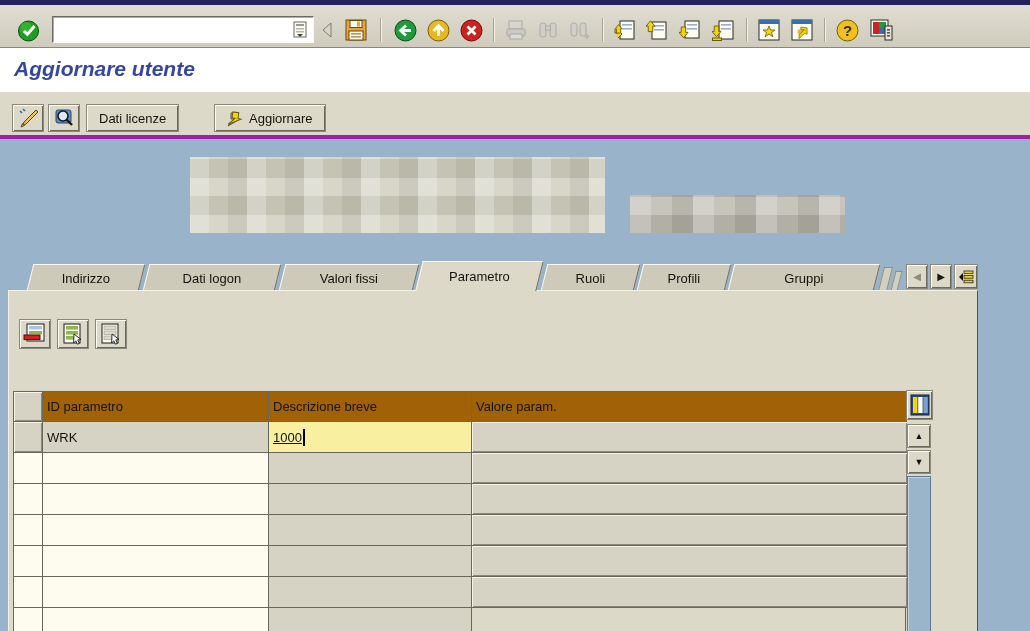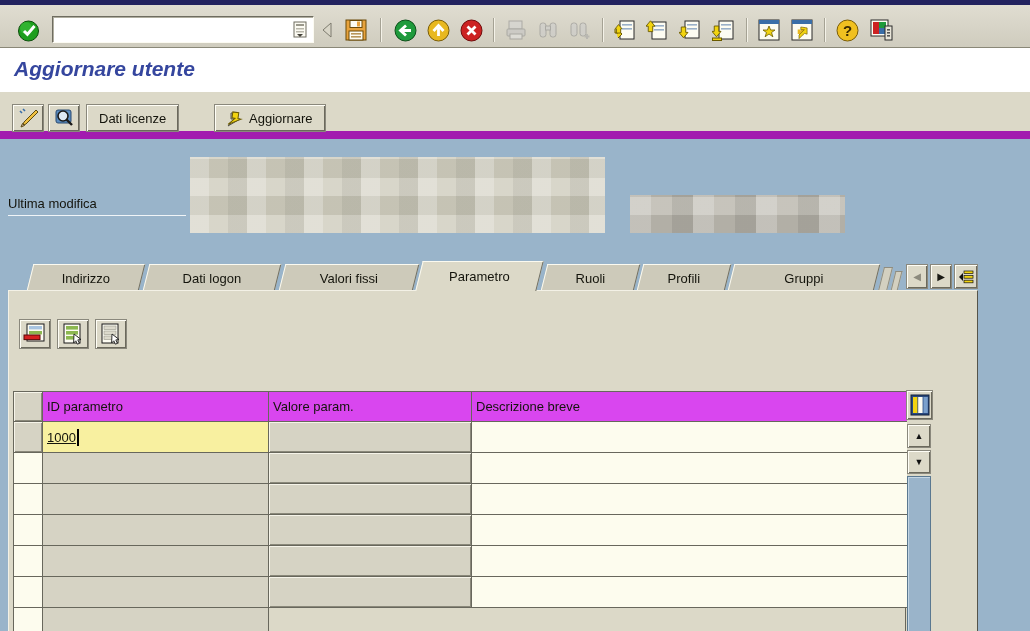--- a/index.html
+++ b/index.html
@@ -18,21 +18,21 @@
     border:1px solid; border-color:#6e6c60 #fcfbf2 #fcfbf2 #6e6c60; box-shadow:inset 1px 1px 0 #b0aea0;
     font-family:"Liberation Sans",sans-serif; font-size:13px; padding:0 22px 0 6px; }
   .cmd-icon { position:absolute; left:293px; top:16px; }
   .disabled-ico { opacity:.55; filter:grayscale(1); }
 
   
   .title-row { position:absolute; left:0; top:48px; width:1030px; height:60px; background:#ffffff; border-bottom:1px solid #cbc9bb; }
   .page-title { position:absolute; left:14px; top:9px; font-size:21px; font-weight:bold; font-style:italic; color:#35469e; }
 
   
-  .app-toolbar { position:absolute; left:0; top:92px; width:1030px; height:47px; background:#dcd9c8; border-bottom:8px solid #a21caf; }
+  .app-toolbar { position:absolute; left:0; top:92px; width:1030px; height:47px; background:#dcd9c8; border-bottom:4px solid #a21caf; }
   .app-btn { position:absolute; top:12px; height:28px; display:inline-flex; align-items:center; justify-content:center; gap:6px;
     background:#dcd9c8; border:1px solid #8a887c; box-shadow:inset 1px 1px 0 #fffef6, inset -1px -1px 0 #6b695c;
     font-family:"Liberation Sans",sans-serif; font-size:13px; color:#14140c; padding:0 12px; }
   .app-btn.icon-only { width:32px; padding:0; }
 
   
   .main { position:absolute; left:0; top:142px; width:1030px; height:489px; background:#99b4ca; }
 
   .field-label { position:absolute; left:8px; width:178px; border-bottom:1px solid rgba(255,255,255,.85); padding-bottom:4px; }
   .redact { position:absolute; image-rendering:pixelated; }
@@ -59,21 +59,21 @@
     border-top:1px solid #f3f1e6; border-left:1px solid #f3f1e6; border-right:1px solid #55544a; z-index:3; }
   .mini-btn { position:absolute; top:28px; width:32px; height:30px; background:#dcd9c8; border:1px solid #8a887c;
     box-shadow:inset 1px 1px 0 #fffef6, inset -1px -1px 0 #6b695c; display:flex; align-items:center; justify-content:center; }
 
   
   .ptable { position:absolute; left:4px; top:100px; width:893px; border:1px solid #68675c; border-bottom:none;
     display:grid; grid-template-columns:29px 226px 203px 435px; }
   .cell { height:31px; border-right:1px solid #68675c; border-bottom:1px solid #68675c; display:flex; align-items:center;
     padding:0 4px; font-size:13px; overflow:hidden; white-space:nowrap; }
   .cell:nth-child(4n) { border-right:none; }
-  .hcell { background:#d946ef; height:30px; }
+  .hcell { background:#a16207; height:30px; }
   .selcell { background:#d6d3c4; box-shadow:inset 1px 1px 0 #f6f4e9, inset -1px -1px 0 #8a887a; }
   .graycell { background:#d6d3c4; }
   .whitecell { background:#fdfcee; }
   .focuscell { background:#f8f0a0;text-decoration:underline; }
   .caret { display:inline-block; width:2px; height:17px; background:#000; margin-left:1px; }
 
   
   .cfg-btn { position:absolute; left:897px; top:99px; width:27px; height:30px; background:#dcd9c8; border:1px solid #8a887c;
     box-shadow:inset 1px 1px 0 #fffef6, inset -1px -1px 0 #6b695c; display:flex; align-items:center; justify-content:center; }
   .sb-btn { position:absolute; left:898px; width:24px; height:24px; background:#dcd9c8; border:1px solid #8a887c;
@@ -315,21 +315,20 @@
           <path d="M2 16l6-7H5V3h6v6h3z" fill="#b8b5a8" stroke="#55544a" transform="translate(-1 1)"></path>
           <path d="M4 16l6-7H7V3h6v6h3z" fill="#f2d410" stroke="#6a5a00" transform="translate(-2 0) rotate(8 8 9)"></path>
         </svg>
     </span>
     <span>Aggiornare</span>
   </button>
 </div>
 
 <div class="main">
 
-  <div class="field-label" style="top:54px">Ultima modifica</div>
 
   <div class="redact mosaic1" style="left:190px; top:15px; width:415px; height:76px;"></div>
   <div class="redact mosaic2" style="left:630px; top:53px; width:215px; height:38px;"></div>
 
   <div class="tab" style="left:30px; width:112px;">
       <span>Indirizzo</span>
     </div>
   <div class="tab" style="left:146px; width:132px;">
       <span>Dati logon</span>
     </div>
@@ -401,24 +400,25 @@
             <rect x="5" y="14" width="12" height="3.6" fill="#dcdacc" stroke="#9a988c" stroke-width=".6"></rect>
             <path d="M13 12l7 5.5-3.2.4 1.6 3.4-2 .9-1.6-3.4-2.2 2.2z" fill="#fff" stroke="#1a1a1a" stroke-width=".9"></path>
           </svg>
       </span>
     </button>
 
     <div class="ptable">
 
       <div class="cell hcell selcell"></div>
       <div class="cell hcell">ID parametro</div>
+      <div class="cell hcell">Descrizione breve</div>
       <div class="cell hcell">Valore param.</div>
-      <div class="cell hcell">Descrizione breve</div>
-
-      <div class="cell selcell"></div>
+
+      <div class="cell selcell"></div>
+      <div class="cell graycell">WRK</div>
       <div class="cell focuscell">
           <span>1000</span>
           <span class="caret"></span>
         </div>
 
       <div class="cell selcell"></div>
         <div class="cell whitecell"></div>
         <div class="cell whitecell"></div>
         <div class="cell graycell"></div>
       <div class="cell selcell"></div>

